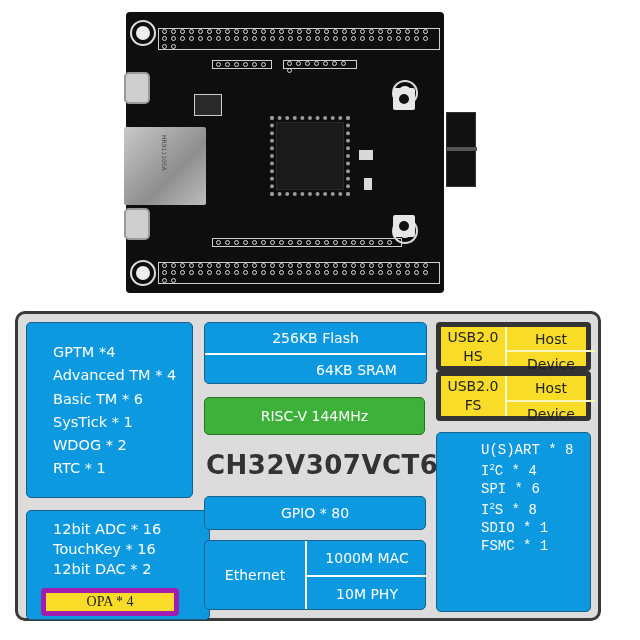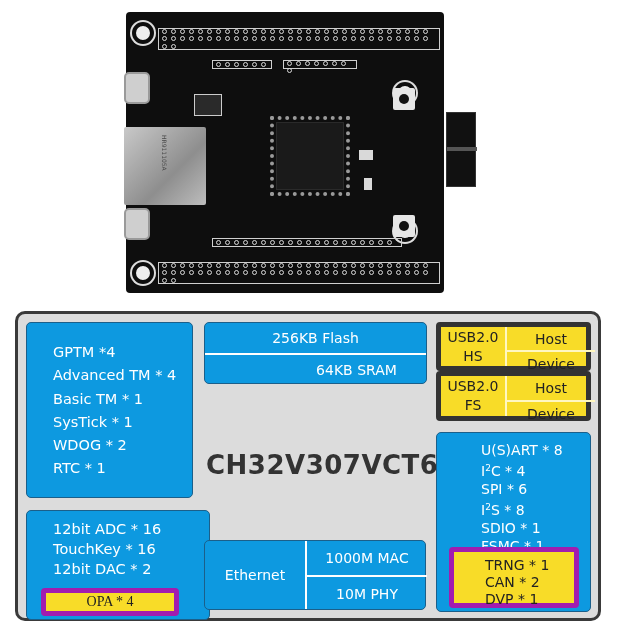--- a/index.html
+++ b/index.html
@@ -230,21 +230,21 @@
   </div>
   <div class="jtag"></div>
 </div>
 
 <div class="diagram">
 
   <div class="blk" style="left:8px;top:8px;width:167px;height:176px;">
     <div class="list" style="left:26px;top:18px;">
       <div>GPTM *4</div>
       <div>Advanced TM * 4</div>
-      <div>Basic TM * 1</div>
+      <div>Basic TM * 6</div>
       <div>SysTick  * 1</div>
       <div>WDOG * 2</div>
       <div>RTC * 1</div>
     </div>
   </div>
 
   <div class="blk" style="left:8px;top:196px;width:184px;height:110px;">
     <div class="list" style="left:26px;top:8px;line-height:20px;">
       <div>12bit ADC * 16</div>
       <div>TouchKey * 16</div>
@@ -258,23 +258,29 @@
   <div class="blk" style="left:186px;top:8px;width:223px;height:62px;">
     <div class="center" style="position:absolute;left:0;top:0;width:100%;height:30px;">
       <span>256KB Flash</span>
     </div>
     <div class="hline" style="left:0;top:30px;width:100%;"></div>
     <div class="center" style="position:absolute;left:0;top:32px;width:100%;height:30px;margin-left:41px;">
       <span>64KB SRAM</span>
     </div>
   </div>
 
+  <div class="grn center" style="left:186px;top:83px;width:221px;height:38px;">
+    <span>RISC-V  144MHz</span>
+  </div>
 
   <div class="chip-name">CH32V307VCT6</div>
 
+  <div class="blk center" style="left:186px;top:182px;width:222px;height:34px;">
+    <span>GPIO * 80</span>
+  </div>
 
   <div class="blk" style="left:186px;top:226px;width:222px;height:70px;">
     <div class="center" style="position:absolute;left:0;top:0;width:100px;height:100%;">
       <span>Ethernet</span>
     </div>
     <div class="vline" style="left:100px;top:0;height:100%;"></div>
     <div class="center" style="position:absolute;left:102px;top:0;width:120px;height:34px;">
       <span>1000M  MAC</span>
     </div>
     <div class="hline" style="left:102px;top:34px;width:120px;"></div>
@@ -306,31 +312,24 @@
     <div class="vline" style="left:64px;top:0;height:100%;background:#fff7c0;"></div>
     <div class="center" style="position:absolute;left:66px;top:0;width:88px;height:24px;">
       <span>Host</span>
     </div>
     <div class="hline" style="left:66px;top:24px;width:88px;background:#fff7c0;"></div>
     <div class="center" style="position:absolute;left:66px;top:26px;width:88px;height:24px;">
       <span>Device</span>
     </div>
   </div>
 
-  <div class="blk" style="left:418px;top:118px;width:155px;height:180px;">
+  <div class="blk" style="left:418px;top:118px;width:155px;height:180px;font-family:Liberation Mono, monospace;">
     <div class="list" style="left:44px;top:8px;line-height:18px;font-size:14px;">
       <div><span>U(S)ART * 8</span></div>
       <div><span>I</span><sup>2</sup><span>C * 4</span></div>
       <div><span>SPI * 6</span></div>
       <div><span>I</span><sup>2</sup><span>S * 8</span></div>
       <div><span>SDIO * 1</span></div>
       <div><span>FSMC * 1</span></div>
     </div>
-    <div class="ylw" style="left:12px;top:114px;width:130px;height:61px;">
-      <div class="list" style="left:31px;top:5px;line-height:17px;font-size:14px;">
-        <div>TRNG * 1</div>
-        <div>CAN * 2</div>
-        <div>DVP * 1</div>
-      </div>
-    </div>
   </div>
 
 </div>
 
 </body></html>

